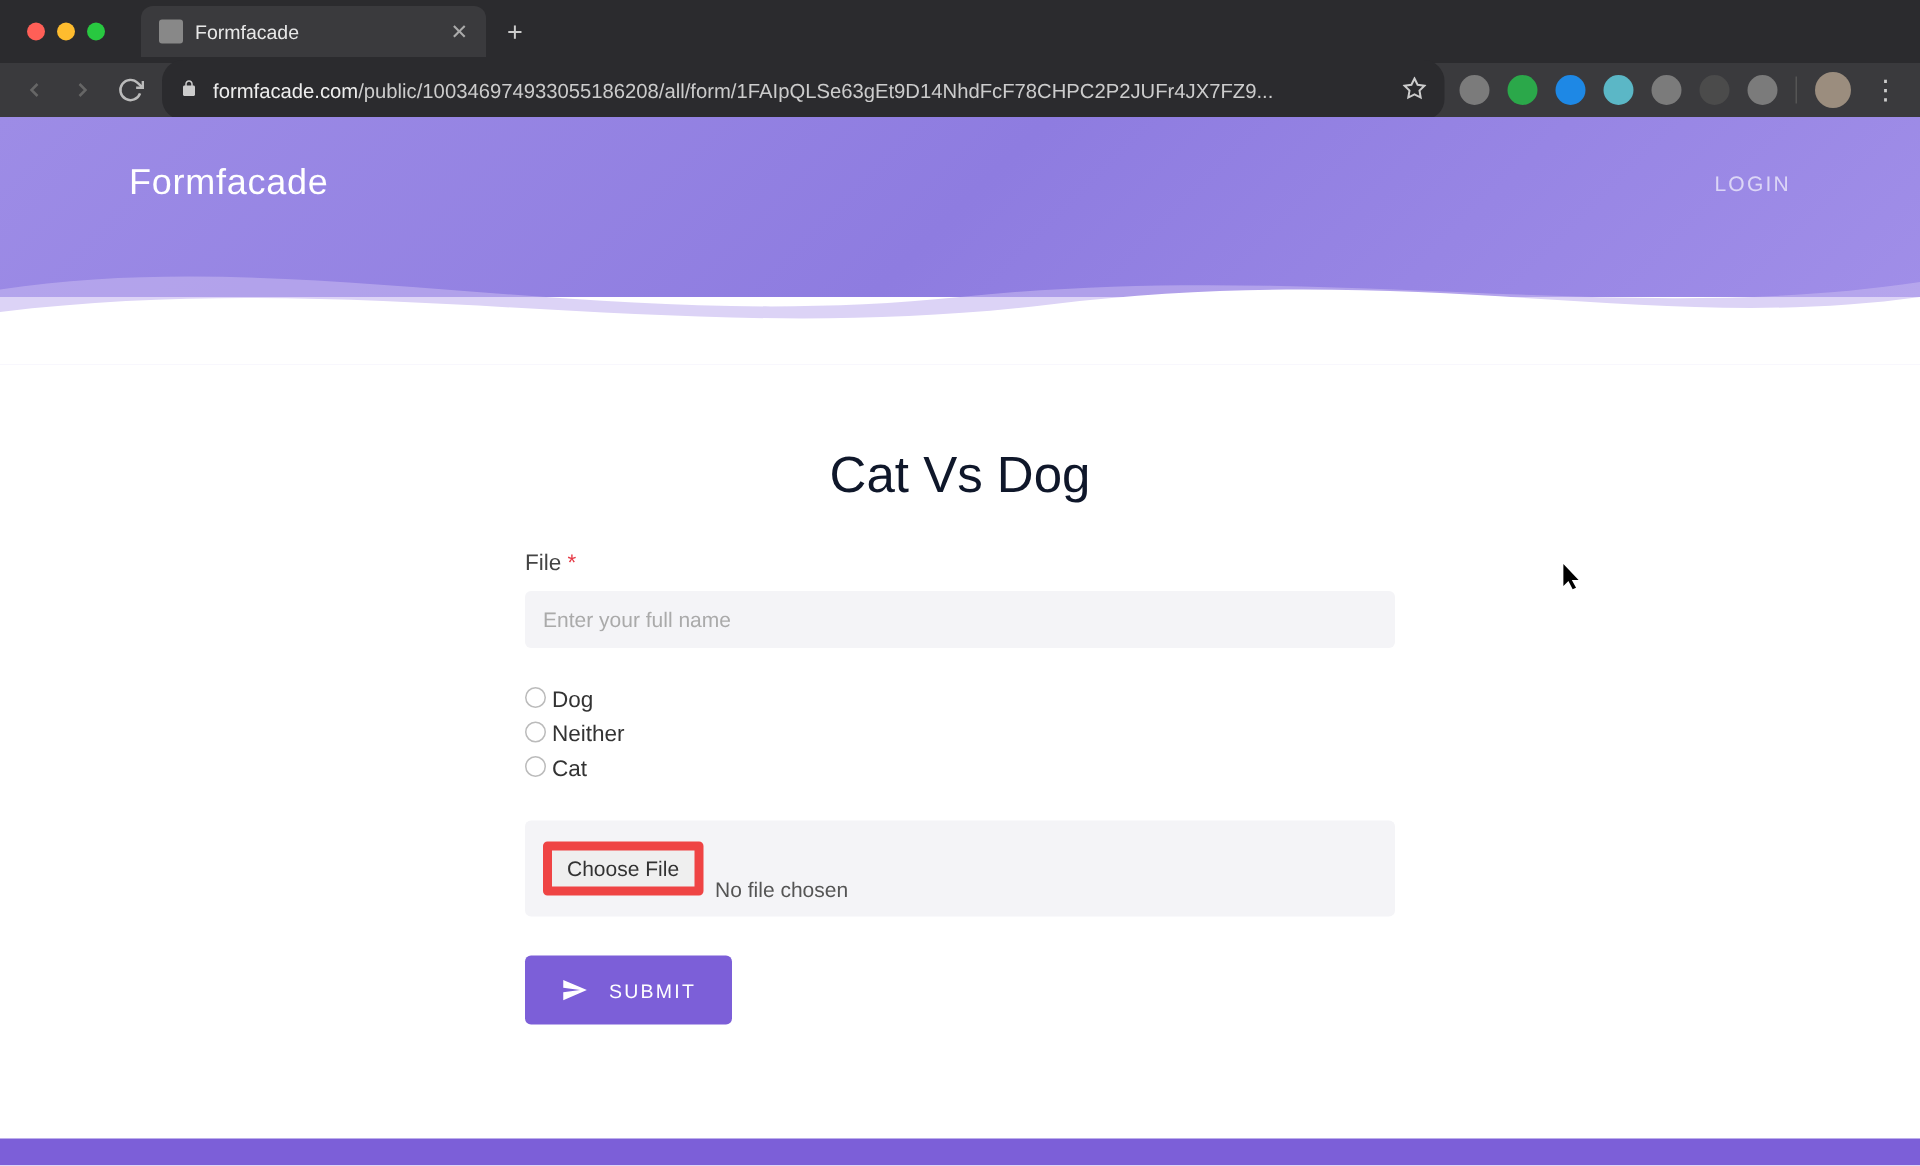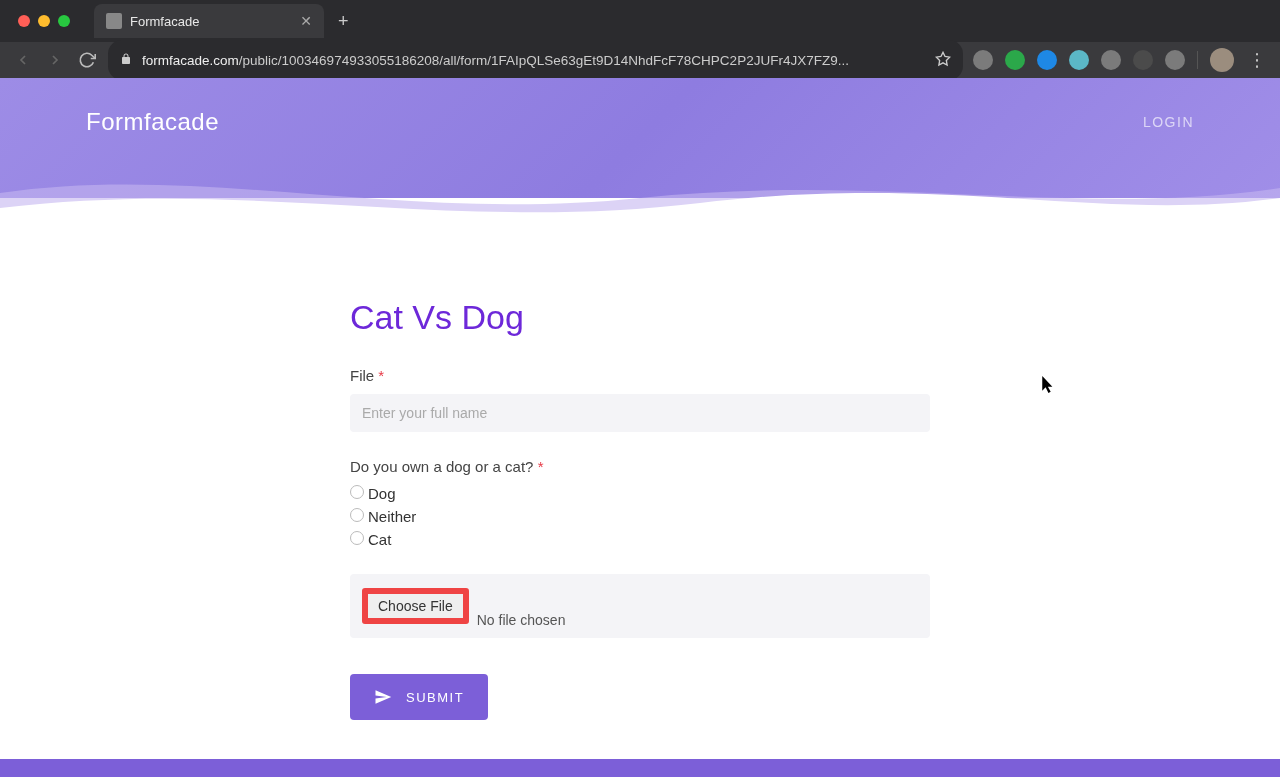--- a/index.html
+++ b/index.html
@@ -187,22 +187,23 @@
       cursor: pointer;
     }
     .form-container {
       max-width: 580px;
       margin: 100px auto 0;
       padding: 0 0 40px;
     }
     .form-title {
       font-size: 34px;
       font-weight: 400;
-      color: #6d28d9;
+      color: #0f172a;
       margin-bottom: 30px;
+      text-align: center;
     }
     .form-group {
       margin-bottom: 26px;
     }
     .form-label {
       font-size: 15px;
       color: #444;
       display: block;
       margin-bottom: 10px;
     }
@@ -271,21 +272,21 @@
       color: #fff;
       border: none;
       border-radius: 4px;
       padding: 14px 24px;
       font-size: 13px;
       letter-spacing: 1.5px;
       display: flex;
       align-items: center;
       gap: 14px;
       cursor: pointer;
-      margin-top: 36px;
+      margin-top: 26px;
     }
     .send-icon {
       width: 18px;
       height: 18px;
     }
     .footer-bar {
       position: absolute;
       bottom: 0;
       left: 0;
       right: 0;
@@ -384,24 +385,20 @@
 
     <div class="form-group">
       <label class="form-label">
         <span>File</span>
         <span class="required"> *</span>
       </label>
       <input type="text" class="text-input" placeholder="Enter your full name" style="">
     </div>
 
     <div class="form-group">
-      <label class="form-label">
-        <span>Do you own a dog or a cat?</span>
-        <span class="required"> *</span>
-      </label>
       <div class="radio-group">
         <label class="radio-option">
           <span class="radio-circle"></span>
           <span>Dog</span>
         </label>
         <label class="radio-option">
           <span class="radio-circle"></span>
           <span>Neither</span>
         </label>
         <label class="radio-option">

